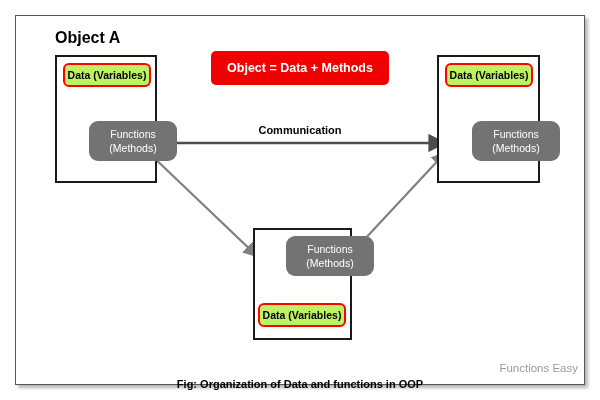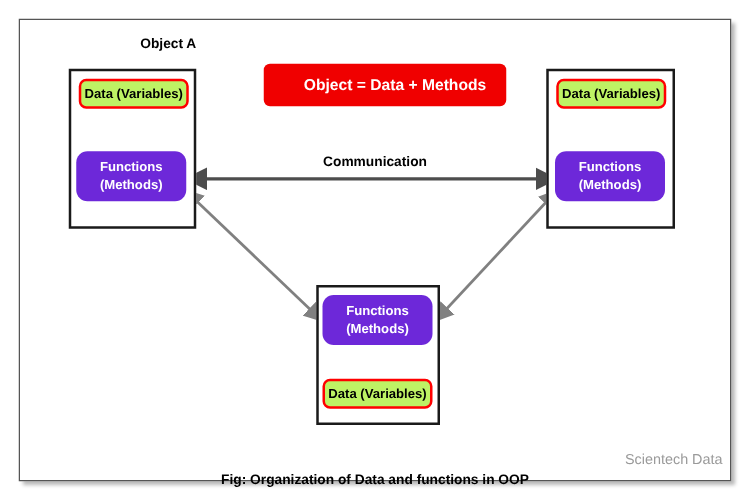--- a/index.html
+++ b/index.html
@@ -38,74 +38,74 @@
   }
   
   .object-box {
     position: absolute;
     background: #ffffff;
     border: 2px solid #1a1a1a;
     box-sizing: border-box;
   }
   .object-title {
     position: absolute;
-    font-size: 11px;
-    font-weight: bold;
-    color: #000000;
-    text-align: right;
+    font-size: 16px;
+    font-weight: bold;
+    color: #000000;
+    text-align: left;
     white-space: nowrap;
   }
   
   .data-box {
     position: absolute;
     background: #bef264;
     border: 2px solid #ff0000;
     border-radius: 6px;
     box-sizing: border-box;
     display: flex;
     align-items: center;
     justify-content: center;
     font-size: 10.5px;
     font-weight: bold;
     color: #000000;
     white-space: nowrap;
   }
   
   .func-box {
     position: absolute;
-    background: #6d28d9;
+    background: #737373;
     border-radius: 9px;
     box-sizing: border-box;
     display: flex;
     flex-direction: column;
     align-items: center;
     justify-content: center;
     font-size: 10.5px;
-    font-weight: bold;
+    font-weight: normal;
     color: #ffffff;
     line-height: 1.35;
     white-space: nowrap;
+    margin-left: 28px;
   }
   
   #banner {
     position: absolute;
     left: 211px;
     top: 51px;
     width: 178px;
     height: 34px;
     background: #f00000;
     border-radius: 5px;
     display: flex;
     align-items: center;
     justify-content: center;
     font-size: 12.5px;
     font-weight: bold;
     color: #ffffff;
     white-space: nowrap;
-    padding-left: 16px;
   }
   
   #comm-label {
     position: absolute;
     left: 0;
     top: 124px;
     width: 600px;
     text-align: center;
     font-size: 11px;
     font-weight: bold;
@@ -198,15 +198,15 @@
     <span>(Methods)</span>
   </div>
   <div class="data-box" style="left:258px; top:303px; width:88px; height:24px;">
     <span>Data (Variables)</span>
   </div>
 
   <div id="comm-label">Communication</div>
 
   <div id="caption">Fig: Organization of Data and functions in OOP</div>
 
-  <div id="watermark">Scientech Data</div>
+  <div id="watermark">Functions Easy</div>
 
 </div>
 
 </body></html>

